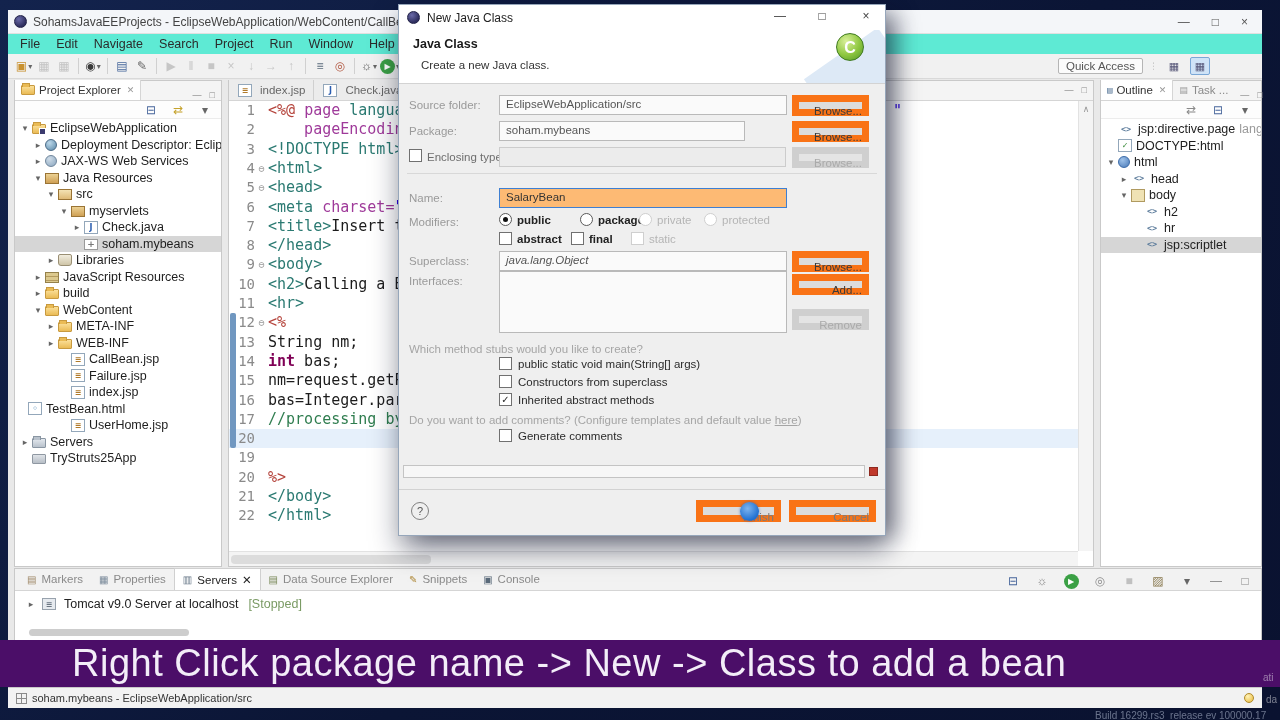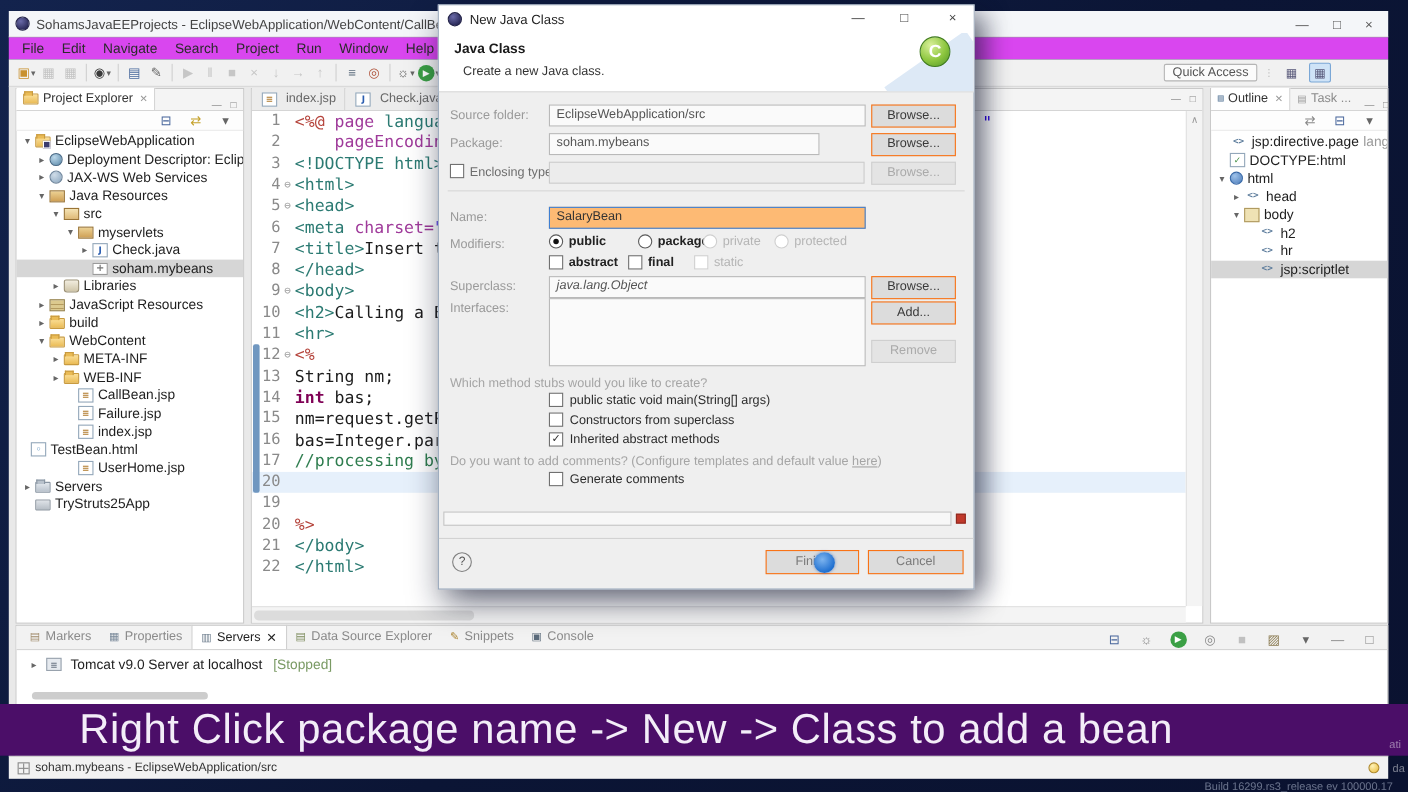--- a/index.html
+++ b/index.html
@@ -5,21 +5,21 @@
   *{margin:0;padding:0;box-sizing:border-box;}
   html,body{width:1280px;height:720px;overflow:hidden;}
   body{font-family:"Liberation Sans",sans-serif;background:linear-gradient(135deg,#13234d 0%,#0b1535 55%,#0a1230 100%);position:relative;}
   .abs{position:absolute;}
 
   
   #titlebar{left:8px;top:10px;width:1254px;height:24px;background:#f4f6f9;display:flex;align-items:center;padding:0 6px;border-bottom:1px solid #e0e0e0;}
   .appicon{width:13px;height:13px;border-radius:50%;background:radial-gradient(circle at 35% 30%,#6a6aa8,#2e2e5e 70%);border:1px solid #222248;margin-right:6px;flex:none;}
   #title{font-size:12px;color:#444;white-space:nowrap;overflow:hidden;}
   .winbtns{margin-left:auto;display:flex;gap:22px;color:#555;font-size:12px;padding-right:8px;}
-  #menubar{left:8px;top:34px;width:1254px;height:20px;background:#d946ef;display:flex;align-items:center;padding-left:4px;}
+  #menubar{left:8px;top:34px;width:1254px;height:20px;background:#5eead4;display:flex;align-items:center;padding-left:4px;}
   .menu-item{font-size:12.5px;color:#2b2b2b;padding:0 8px;line-height:20px;}
   #toolbar{left:8px;top:54px;width:1254px;height:25px;background:#f1f1f1;border-bottom:1px solid #d9d9d9;display:flex;align-items:center;padding-left:6px;}
   .tbtn{display:inline-flex;align-items:center;justify-content:center;min-width:18px;height:18px;margin:0 1px;font-size:12px;}
   .tbtn .bgc{width:15px;height:15px;border-radius:50%;display:inline-flex;align-items:center;justify-content:center;font-size:8px;}
   .tsep{width:1px;height:16px;background:#d0d0d0;margin:0 4px;}
   .dd{font-size:8px;color:#666;margin-left:1px;}
   #qa{right:70px;top:57px;height:18px;display:flex;align-items:center;gap:6px;}
   #qa .qabox{border:1px solid #b5b5b5;background:#fbfbfb;color:#555;font-size:11.5px;padding:1px 7px;border-radius:2px;}
   .persp{width:20px;height:18px;display:inline-flex;align-items:center;justify-content:center;font-size:11px;color:#557;border-radius:2px;}
   .persp.active{background:#cfe3f7;border:1px solid #7aa7d6;}
@@ -117,21 +117,21 @@
   #dheader::after{content:"";position:absolute;right:-18px;top:18px;width:90px;height:60px;background:#dde9f6;transform:rotate(-35deg);}
   #dh1{position:absolute;left:14px;top:7px;font-size:12.5px;font-weight:bold;color:#1a1a1a;}
   #dh2{position:absolute;left:22px;top:29px;font-size:11.5px;color:#333;}
   #cbadge{position:absolute;left:437px;top:3px;width:28px;height:28px;border-radius:50%;z-index:2;
           background:radial-gradient(circle at 35% 28%,#d9f09a,#8dc63f 55%,#4f9427);border:1px solid #3f7a1f;
           color:#fff;font-weight:bold;font-size:16px;text-align:center;line-height:27px;}
   .dlabel{font-size:11.5px;color:#9a9a9a;}
   .dfield{background:#fafafa;border:1px solid #b9b9b9;height:20px;font-size:11.5px;color:#555;padding:2px 6px;white-space:nowrap;overflow:hidden;}
   .dfield.dis{background:#ececec;border-color:#cccccc;}
   .dfield.focus{border:1px solid #3e7fd2;background:#fdba74;color:#333;}
-  .dbtn{background:#dcdcdc;border:1px solid #f97316;height:21px;width:77px;font-size:11.5px;color:#3a3a3a;text-align:center;line-height:19px;}
+  .dbtn{background:#dcdcdc;border:7px solid #f97316;height:21px;width:77px;font-size:11.5px;color:#3a3a3a;text-align:right;line-height:19px;}
   .dbtn.dis{background:#e4e4e4;border-color:#cfcfcf;color:#aaaaaa;}
   .chk{width:13px;height:13px;background:#fff;border:1px solid #707070;font:bold 10px/11px "DejaVu Sans",sans-serif;text-align:center;color:#2b2b2b;}
   .chk.dis{border-color:#cfcfcf;}
   .radio{width:13px;height:13px;border-radius:50%;background:#fff;border:1px solid #5a5a5a;position:relative;}
   .radio.on::after{content:"";position:absolute;left:3px;top:3px;width:5px;height:5px;border-radius:50%;background:#111;}
   .radio.dis{border-color:#cfcfcf;}
   .modlab{font-size:11.5px;color:#222;font-weight:bold;margin-left:5px;}
   .modlab.dis{color:#b5b5b5;font-weight:normal;}
   .cblab{font-size:11.5px;color:#2b2b2b;margin-left:6px;}
   .dq{font-size:11.5px;color:#a5a5a5;}

